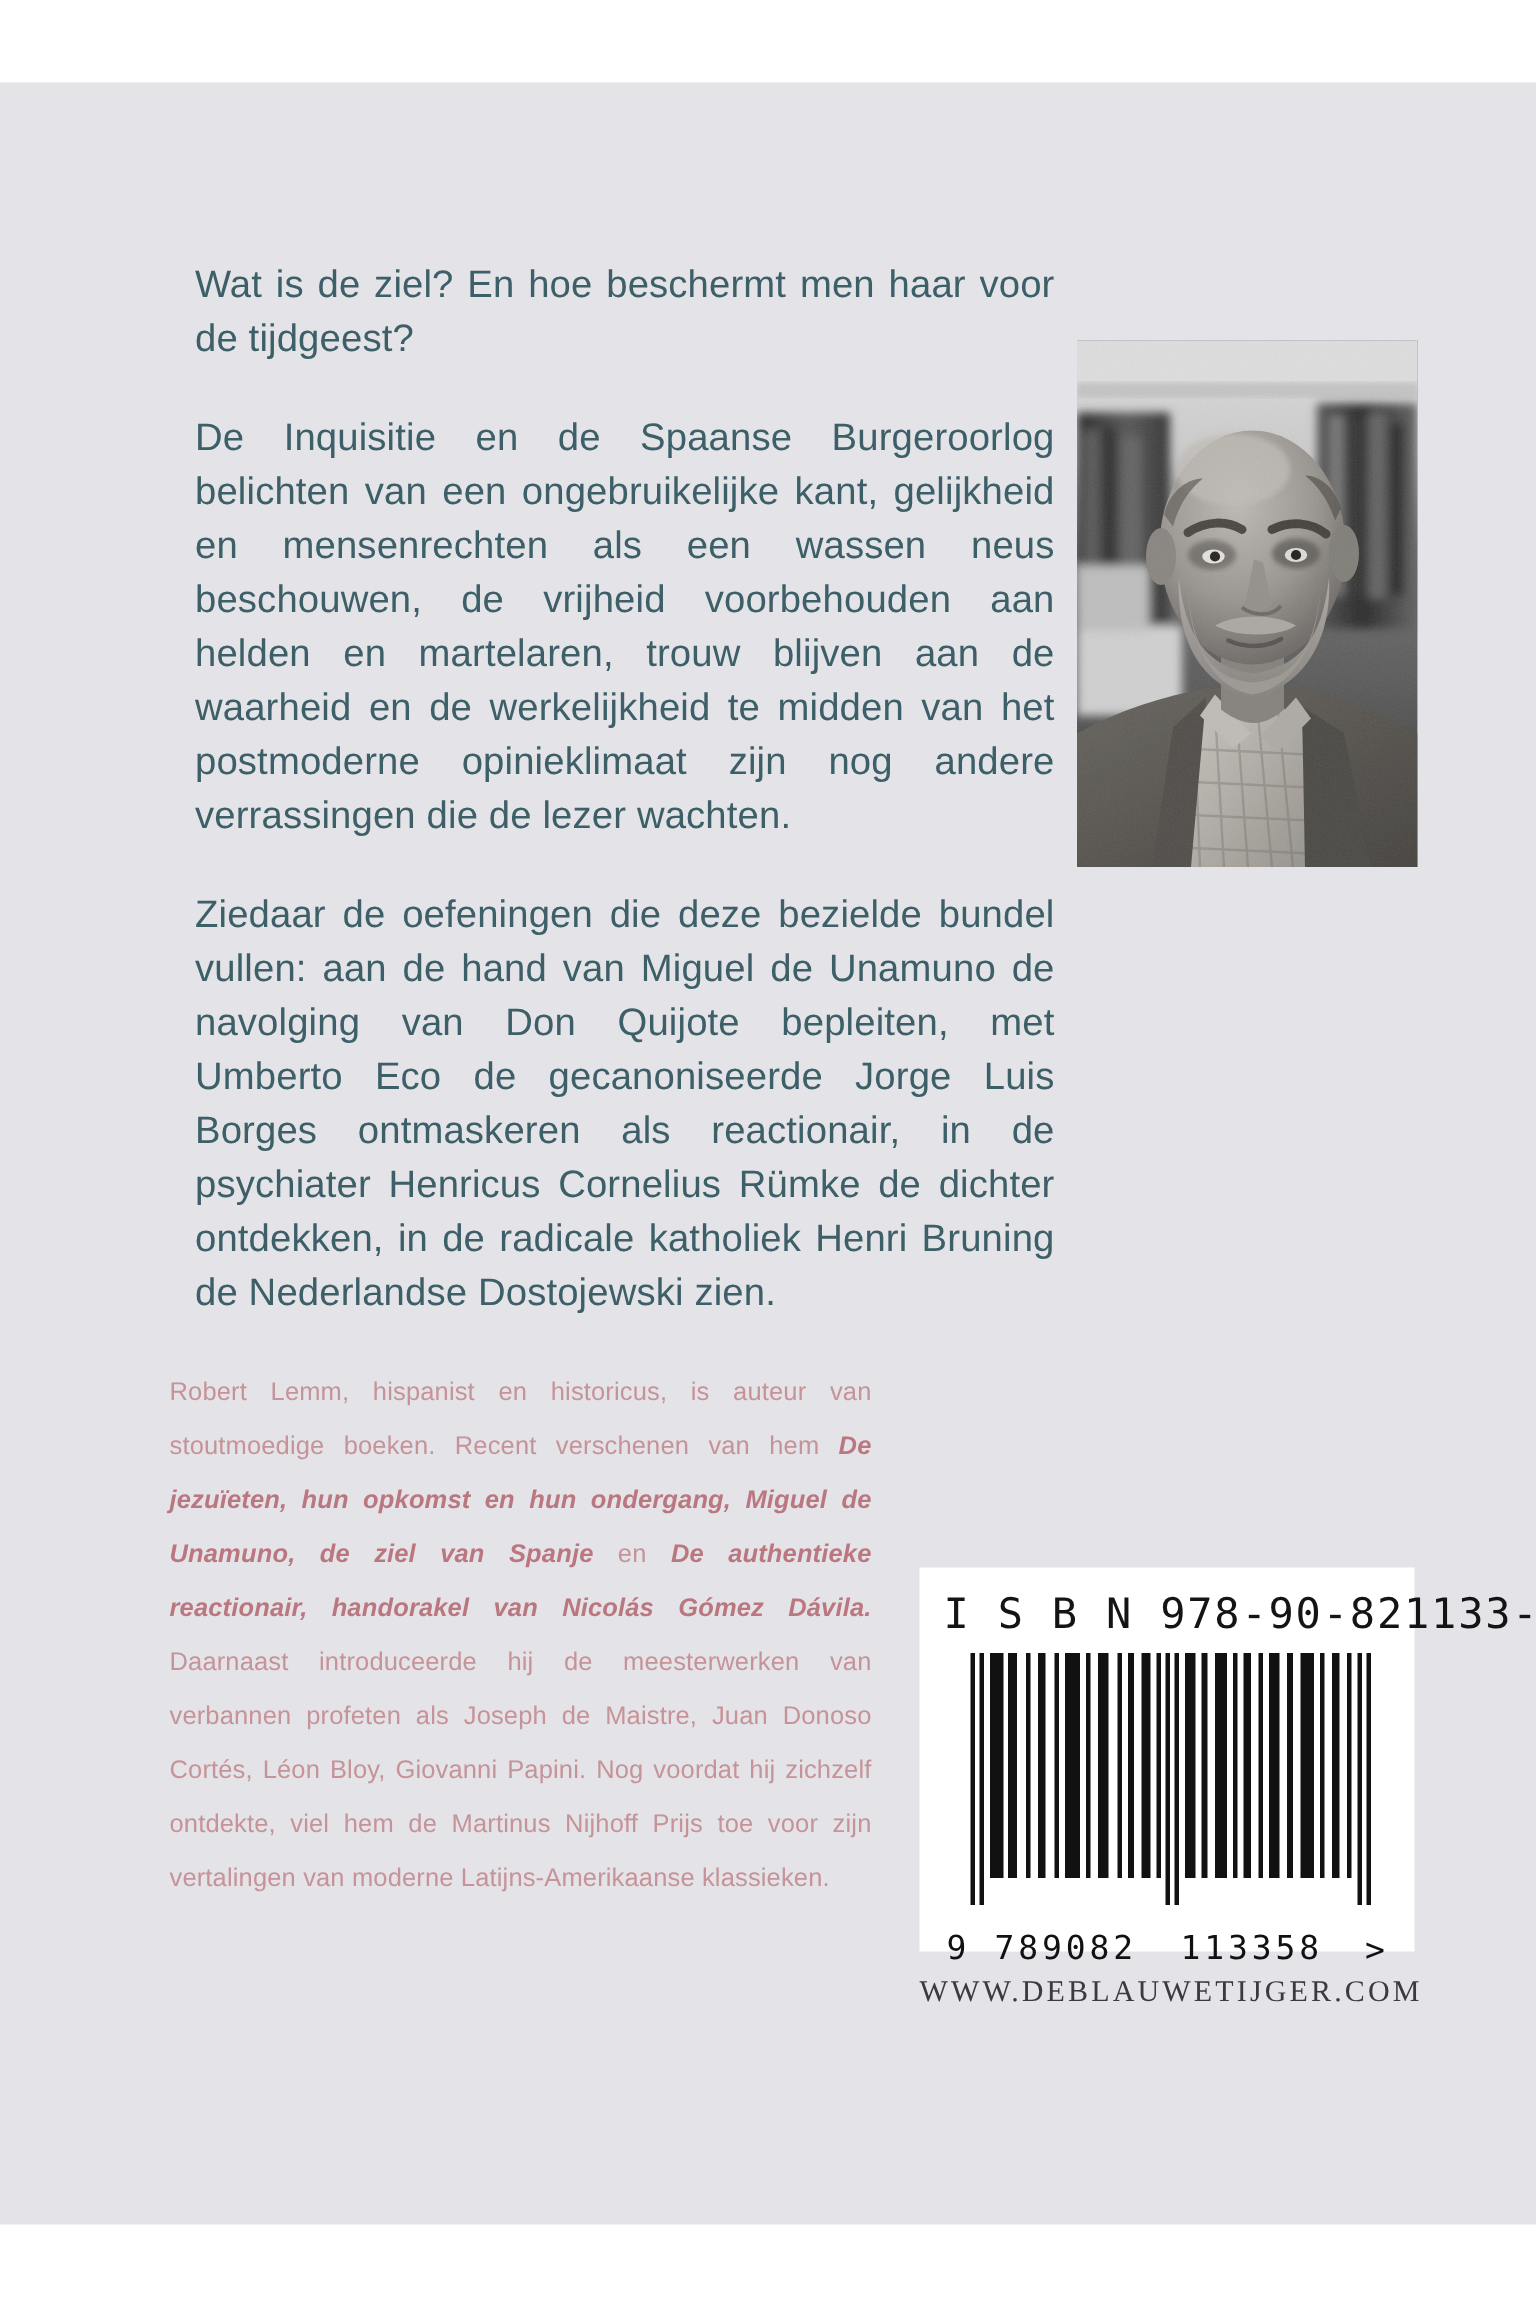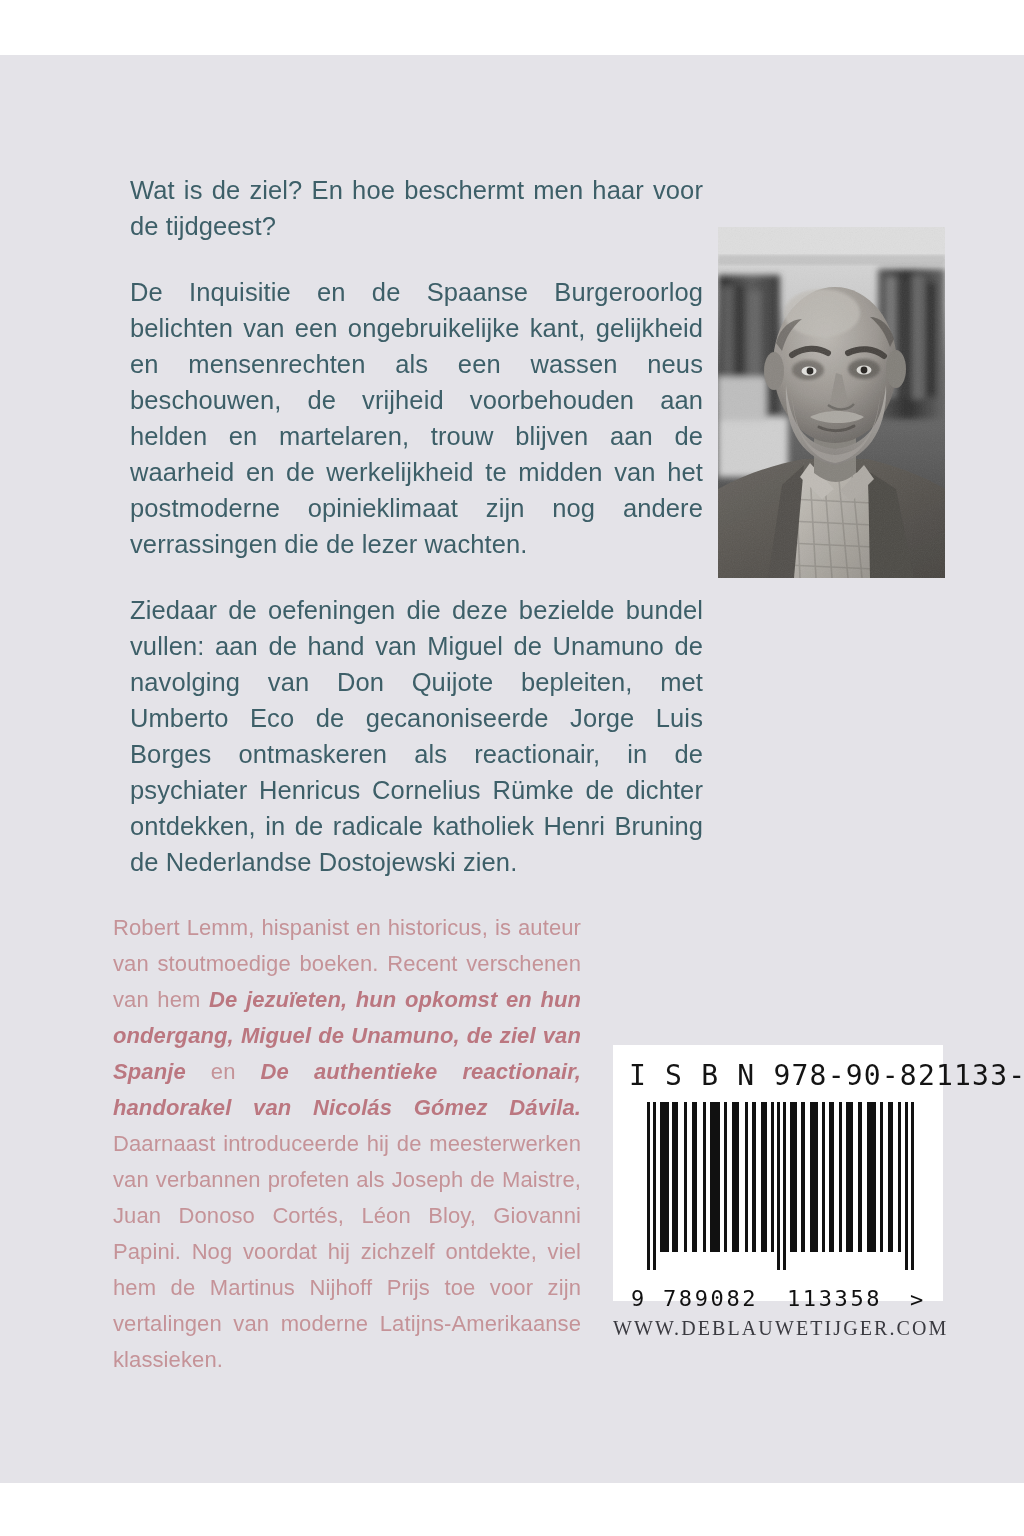--- a/index.html
+++ b/index.html
@@ -51,21 +51,21 @@
   .para-blurb-2 { width: 573px; }
   .para-blurb-3 { width: 573px; }
 
   
   .bio {
     position: absolute;
     left: 113px;
     top: 855px;
     width: 573px;
     margin: 0;
-    font-size: 22px;
+    font-size: 17px;
     line-height: 36px;
     text-align: justify;
     color: #c59398;
     letter-spacing: 0.1px;
   }
   .bio i, .bio em {
     font-style: italic;
     font-weight: 700;
     color: #bb7780;
   }

